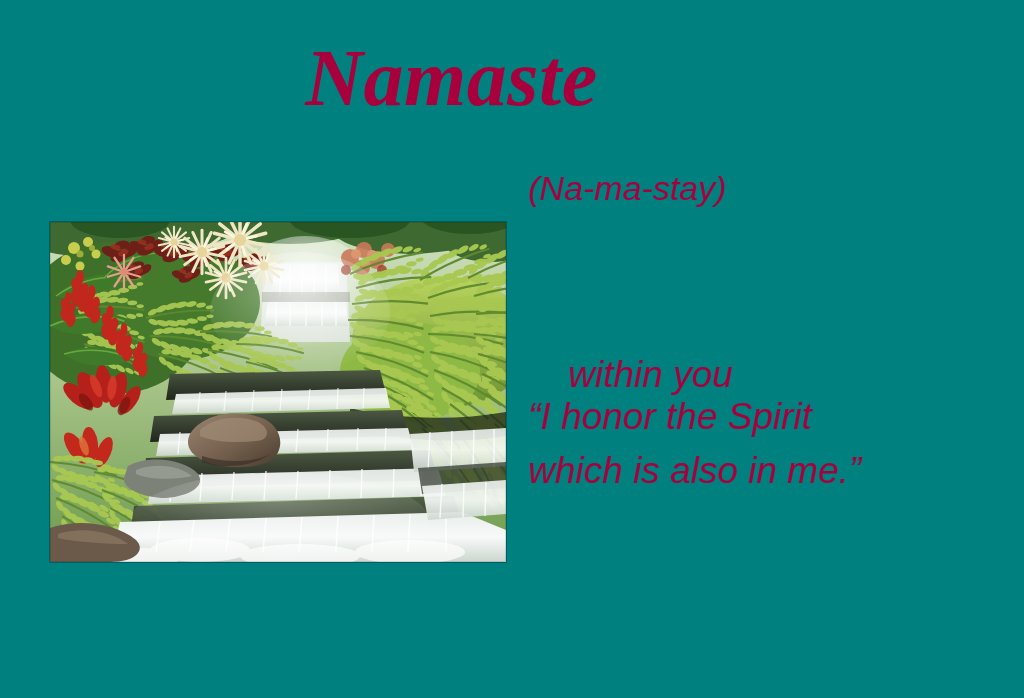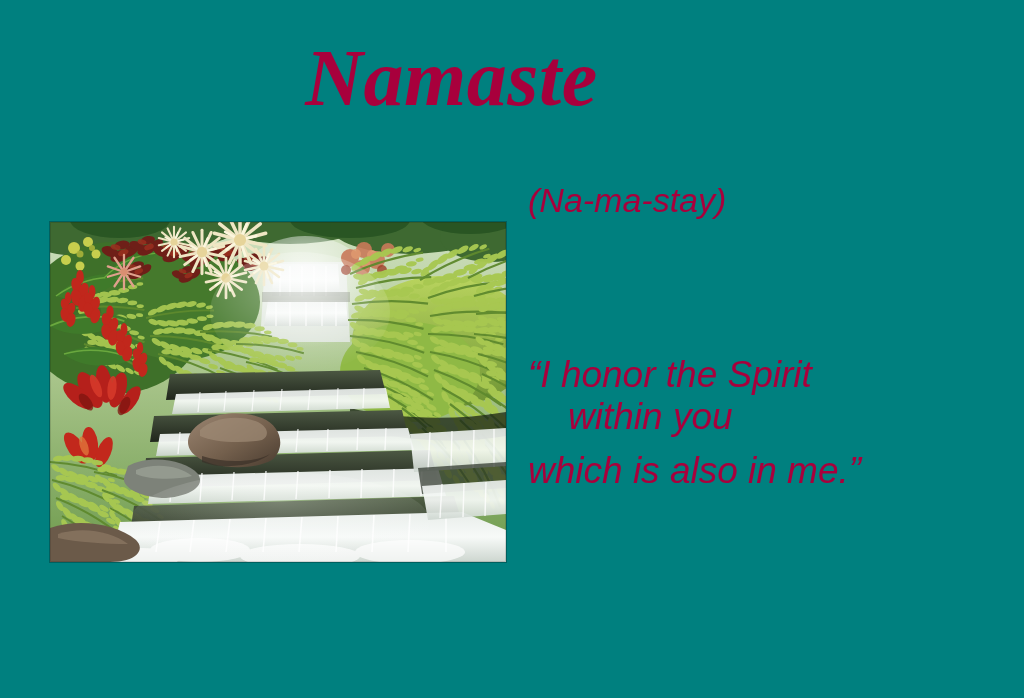--- a/index.html
+++ b/index.html
@@ -35,21 +35,21 @@
     color: #a8003c;
     letter-spacing: 0.5px;
     white-space: nowrap;
     margin-left: 17px;
   }
 
   
   #subtitle {
     position: absolute;
     left: 528px;
-    top: 182px;
+    top: 170px;
     font-family: "Liberation Sans", sans-serif;
     font-style: italic;
     font-size: 34px;
     line-height: 1.1;
     color: #a8003c;
     white-space: nowrap;
   }
 
   
   #quote {
@@ -93,22 +93,22 @@
 </head>
 <body>
 
 <div id="slide" style="background: rgb(0, 128, 127);">
 
   <div id="title" style="color: rgb(168, 0, 60);">Namaste</div>
 
   <div id="subtitle" style="color: rgb(168, 0, 60);">(Na-ma-stay)</div>
 
   <div id="quote" style="color: rgb(168, 0, 60);">
+    <div class="qline indent">within you</div>
     <div class="qline">“I honor the Spirit</div>
-    <div class="qline indent">within you</div>
     <div class="qline gap">which is also in me.”</div>
   </div>
 
   <div id="photo">
     <svg viewBox="0 0 456 340" preserveAspectRatio="none">
       <defs>
         <linearGradient id="skyg" x1="0" y1="0" x2="0" y2="1">
           <stop offset="0" stop-color="#cfe0c0"></stop>
           <stop offset="0.45" stop-color="#a9c58b"></stop>
           <stop offset="1" stop-color="#6d9a4c"></stop>

